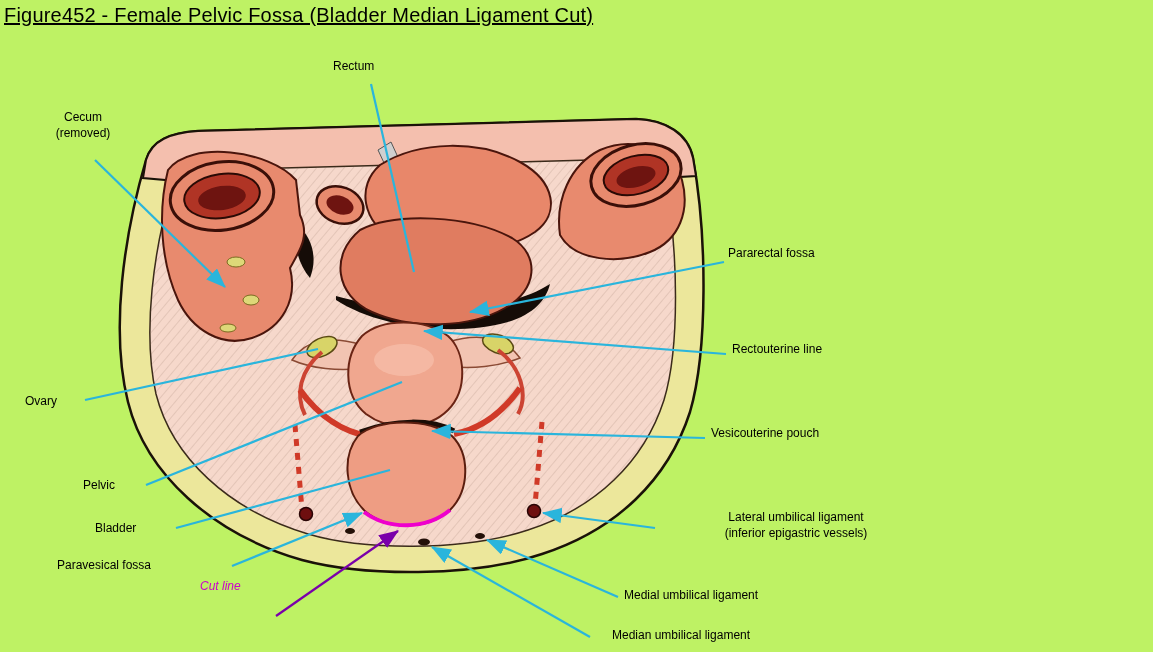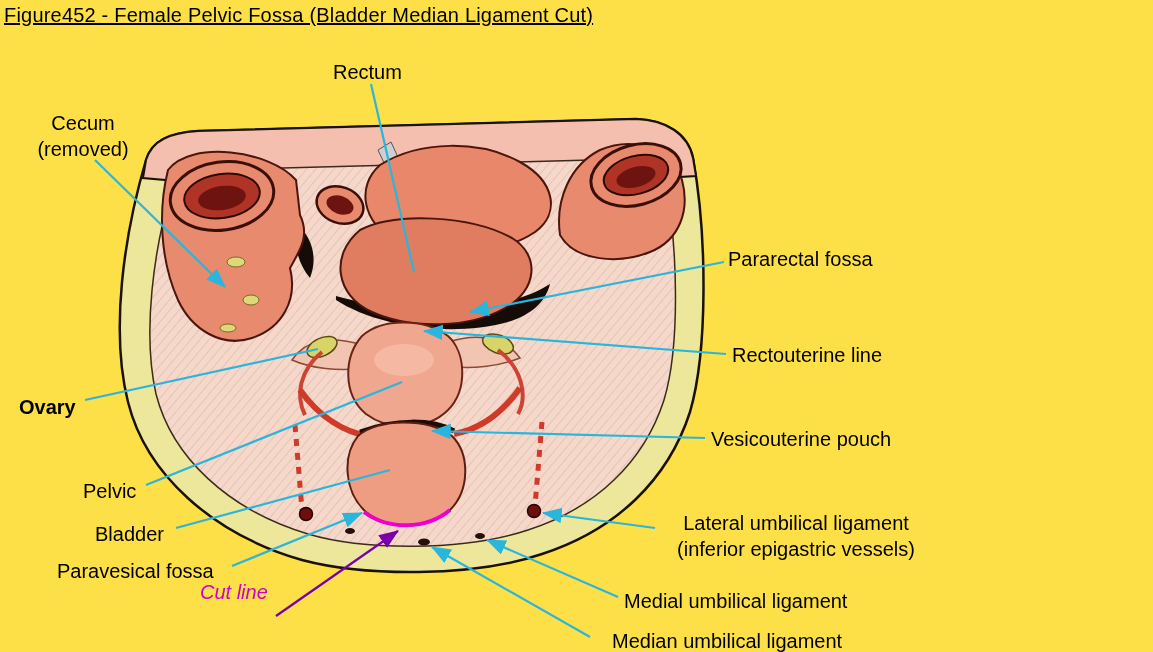--- a/index.html
+++ b/index.html
@@ -1,21 +1,21 @@
 <!DOCTYPE html>
 <html><head>
 <meta charset="utf-8">
 <style>
   html,body{margin:0;padding:0;background:#fff;}
-  .page{position:relative;width:1153px;height:652px;background:#fde047;overflow:hidden;
+  .page{position:relative;width:1153px;height:652px;background:#bef264;overflow:hidden;
         font-family:"Liberation Sans",sans-serif;}
   .title{position:absolute;left:4px;top:4px;font-size:20px;color:#000;
          text-decoration:underline;letter-spacing:.2px;}
   .art{position:absolute;left:0;top:0;}
-  .label{position:absolute;font-size:20px;line-height:1.3;color:#000;white-space:pre-line;}
+  .label{position:absolute;font-size:12px;line-height:1.3;color:#000;white-space:pre-line;}
   .label.center{text-align:center;}
   .label.cut{color:#cc00cc;}
 </style>
 </head>
 <body>
 
 <div class="page">
 
   <div class="title">Figure452 - Female Pelvic Fossa (Bladder Median Ligament Cut)</div>
 
@@ -122,21 +122,21 @@
       <line x1="590" y1="637" x2="432" y2="547" marker-end="url(#arrowCyan)"></line>
     </g>
     <line x1="276" y1="616" x2="398" y2="531" stroke="#7a00aa" stroke-width="2.2" marker-end="url(#arrowPurple)"></line>
   </svg>
 
   <div class="label" style="left:333px;top:59px;">Rectum</div>
   <div class="label center" style="left:18px;top:110px;width:130px;">Cecum
 (removed)</div>
   <div class="label" style="left:728px;top:246px;">Pararectal fossa</div>
   <div class="label" style="left:732px;top:342px;">Rectouterine line</div>
-  <div class="label" style="left:19px;top:394px;font-weight:bold;">Ovary</div>
+  <div class="label" style="left:25px;top:394px;">Ovary</div>
   <div class="label" style="left:711px;top:426px;">Vesicouterine pouch</div>
   <div class="label" style="left:83px;top:478px;">Pelvic</div>
   <div class="label" style="left:95px;top:521px;">Bladder</div>
   <div class="label" style="left:57px;top:558px;">Paravesical fossa</div>
   <div class="label center" style="left:660px;top:510px;width:272px;">Lateral umbilical ligament
 (inferior epigastric vessels)</div>
   <div class="label" style="left:624px;top:588px;">Medial umbilical ligament</div>
   <div class="label" style="left:596px;top:628px;margin-left:16px;">Median umbilical ligament</div>
   <div class="label cut" style="left:200px;top:579px;font-style:italic;">Cut line</div>
 

